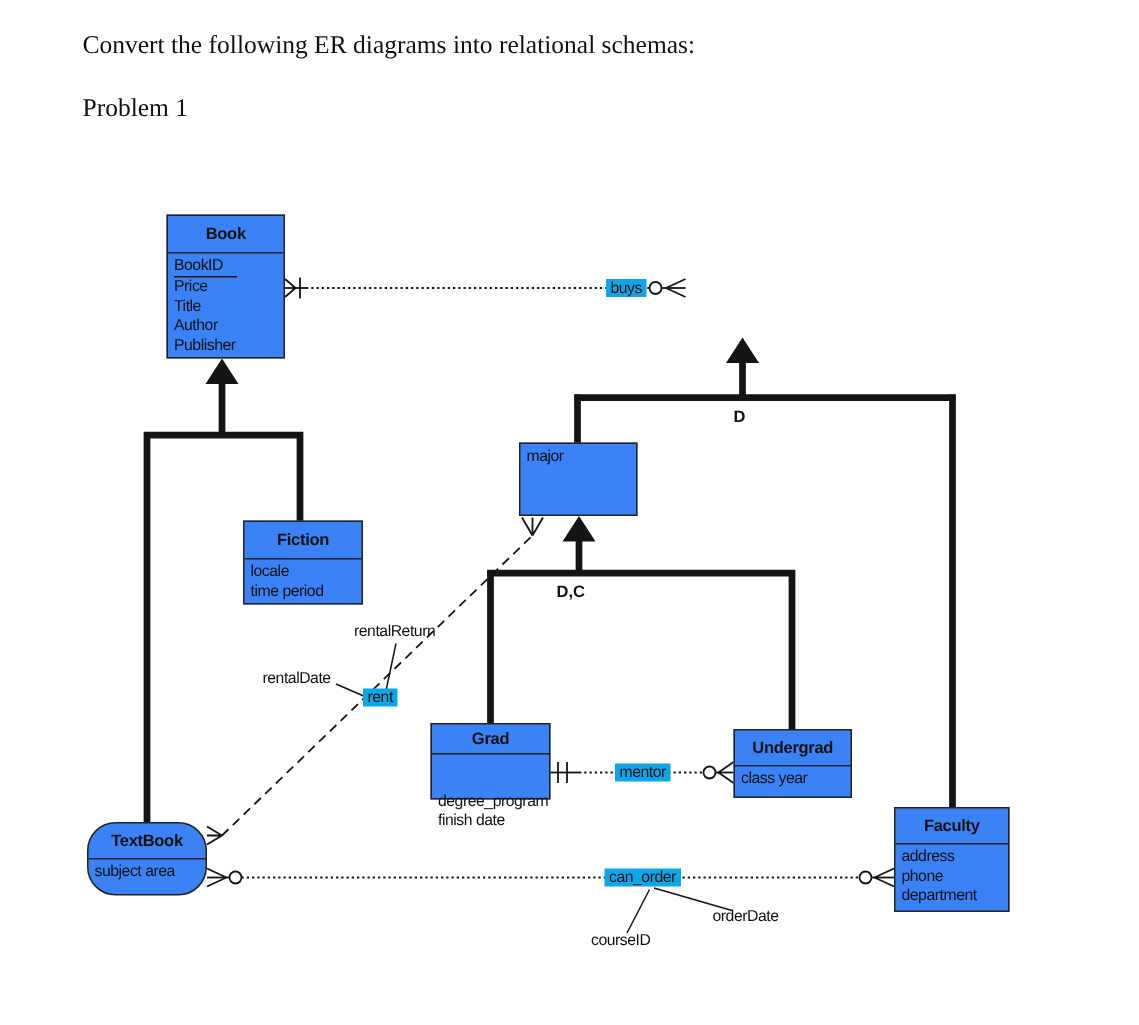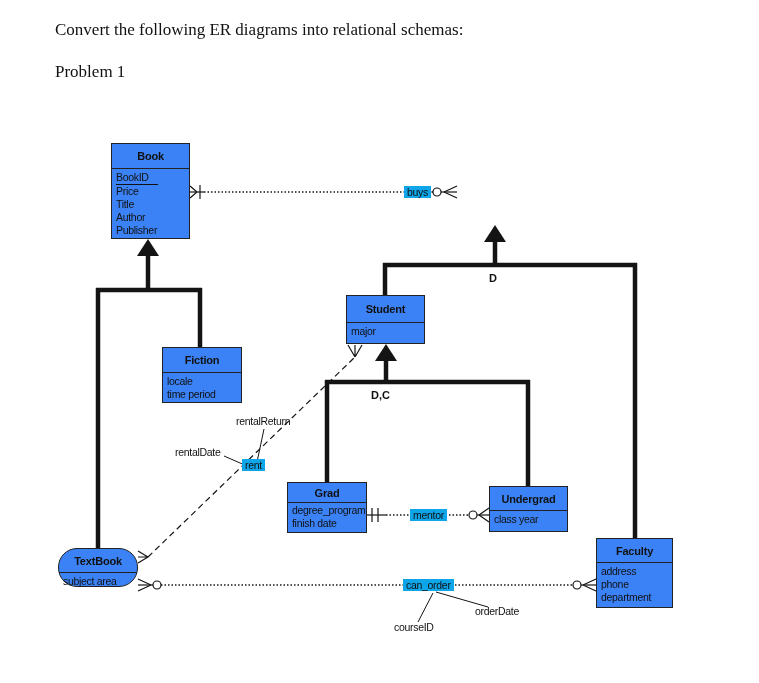--- a/index.html
+++ b/index.html
@@ -156,50 +156,49 @@
       <span class="attr-pk">BookID</span>
       <div>Price</div>
       <div>Title</div>
       <div>Author</div>
       <div>Publisher</div>
     </div>
   </div>
 
 
   <div class="entity" style="left:346px; top:295px; width:79px; height:49px;">
-    <div class="entity-header" style="height:27px;">Student</div>
     <div class="entity-attrs">
       <div>major</div>
     </div>
   </div>
 
   <div class="entity" style="left:162px; top:347px; width:80px; height:56px;">
     <div class="entity-header" style="height:25px;">Fiction</div>
     <div class="entity-attrs">
       <div>locale</div>
       <div>time period</div>
     </div>
   </div>
 
   <div class="entity" style="left:287px; top:482px; width:80px; height:51px;">
     <div class="entity-header" style="height:20px;">Grad</div>
-    <div class="entity-attrs" style="padding-top:1px;">
+    <div class="entity-attrs" style="padding-top:1px;margin-top:24px;">
       <div>degree_program</div>
       <div>finish date</div>
     </div>
   </div>
 
   <div class="entity" style="left:489px; top:486px; width:79px; height:46px;">
     <div class="entity-header" style="height:24px;">Undergrad</div>
     <div class="entity-attrs">
       <div>class year</div>
     </div>
   </div>
 
-  <div class="entity" style="left:58px; top:548px; width:80px; height:39px;border-radius:19px;">
+  <div class="entity" style="left:58px; top:548px; width:80px; height:49px;border-radius:19px;">
     <div class="entity-header" style="height:24px;">TextBook</div>
     <div class="entity-attrs">
       <div>subject area</div>
     </div>
   </div>
 
   <div class="entity" style="left:596px; top:538px; width:77px; height:70px;">
     <div class="entity-header" style="height:24px;">Faculty</div>
     <div class="entity-attrs">
       <div>address</div>

